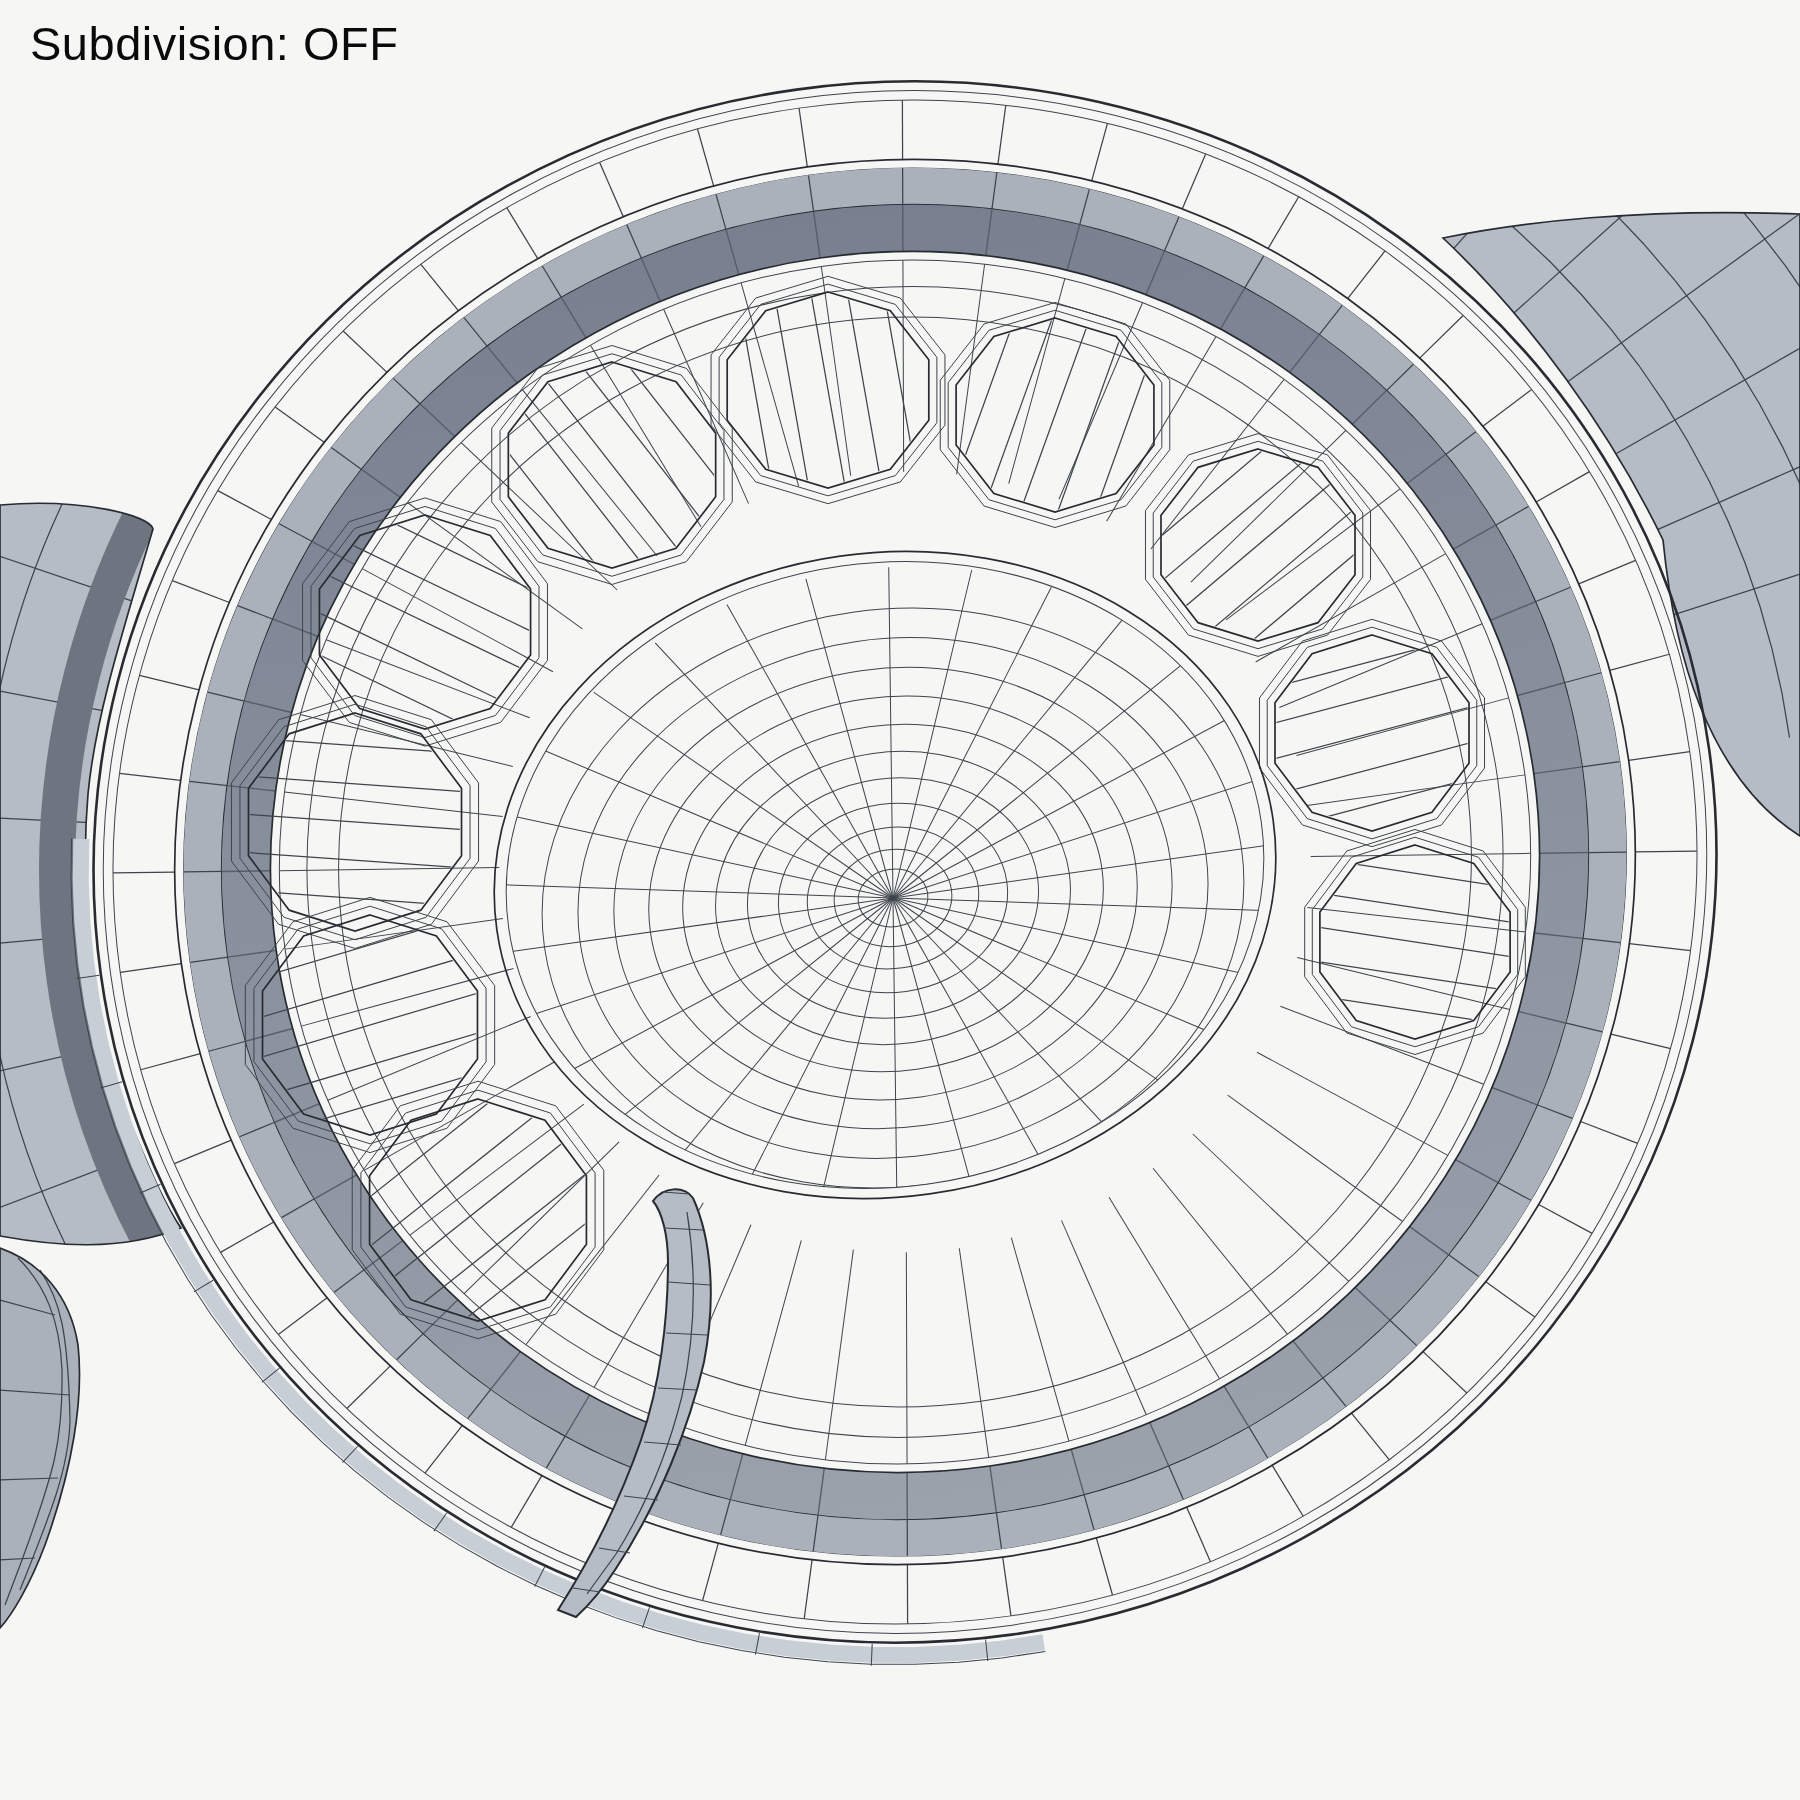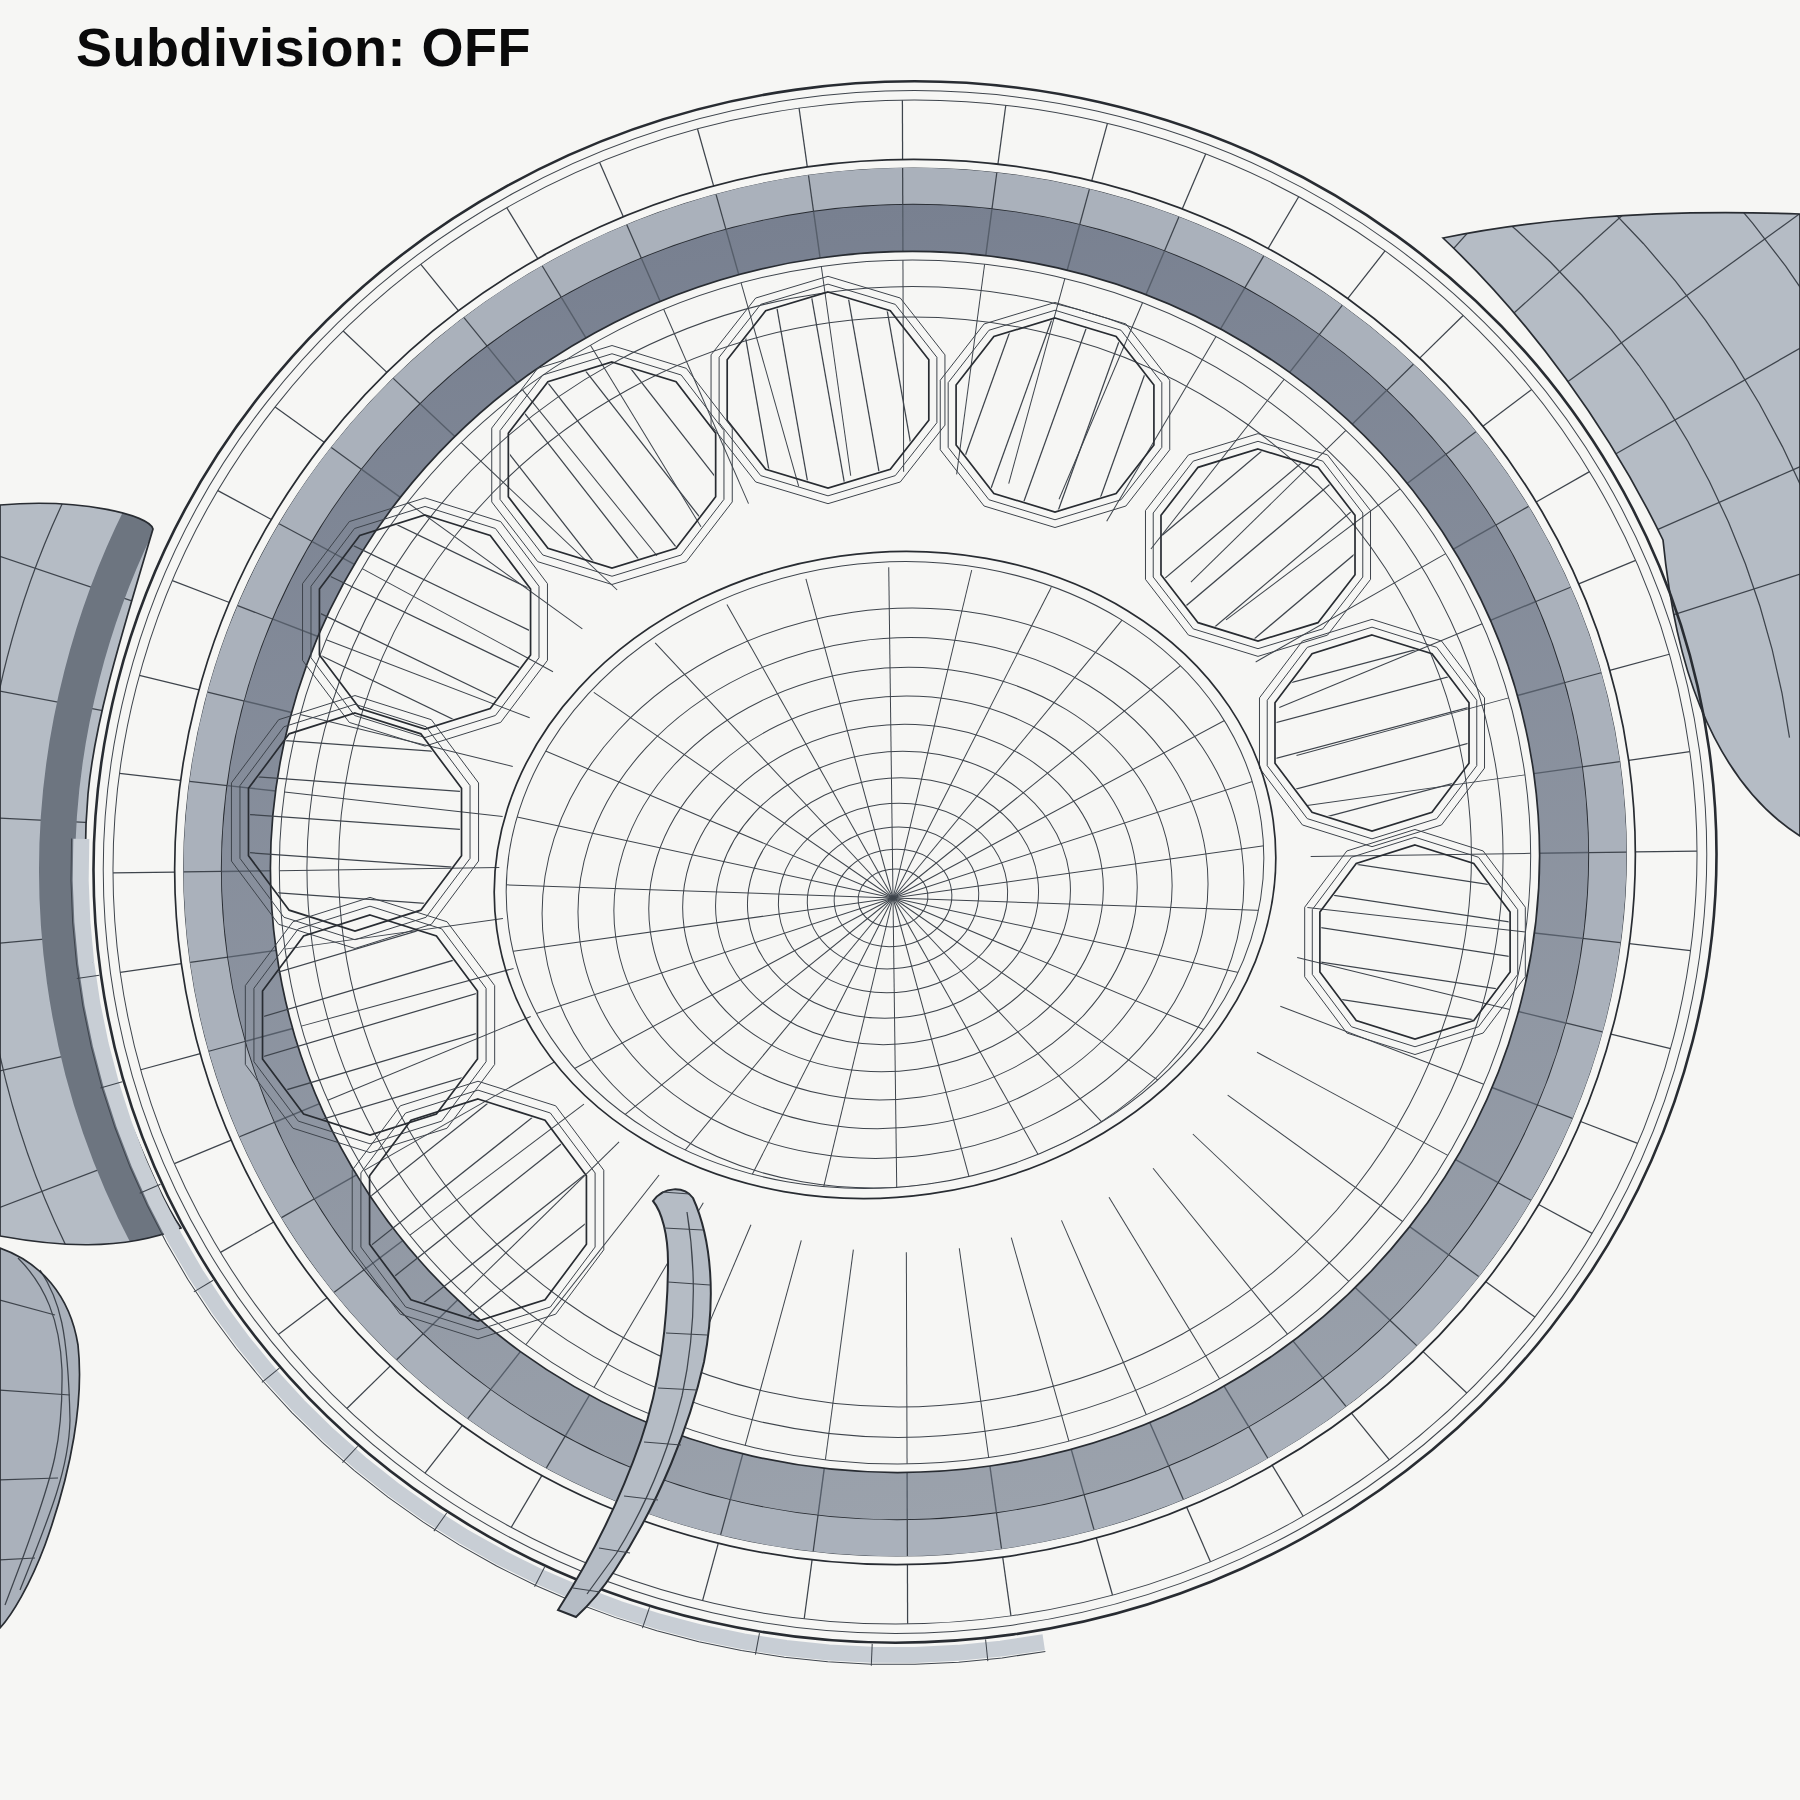--- a/index.html
+++ b/index.html
@@ -1,21 +1,21 @@
 <!DOCTYPE html>
 <html style="--c-background: #f6f6f4; --c-surface: #b5bcc5; --c-surface-dark: #aab1bb; --c-groove-top: #788090; --c-groove-bottom: #9ba2ac; --c-groove-line: #565e6a; --c-hole-top: #808995; --c-hole-bottom: #b4bac3; --c-well: #6d7580; --c-edge-light: #c8ced5; --c-wire: #282c32; --c-wire-light: #3e444c; --c-text: #0a0a0b;"><head>
 <meta charset="utf-8">
 <style>
   html,body{margin:0;padding:0;}
   body{width:1800px;height:1800px;overflow:hidden;background:var(--c-background,#f6f6f4);
        font-family:"Liberation Sans",sans-serif;}
   .viewport{position:relative;width:1800px;height:1800px;background:var(--c-background,#f6f6f4);}
   .viewport svg{position:absolute;left:0;top:0;width:1800px;height:1800px;display:block;}
-  .overlay-label{position:absolute;left:30px;top:16px;font-size:54px;font-weight:700;
-       letter-spacing:0.5px;color:var(--c-text,#0a0a0b);user-select:none;margin-left:46px;}
+  .overlay-label{position:absolute;left:30px;top:16px;font-size:47px;font-weight:400;
+       letter-spacing:0.5px;color:var(--c-text,#0a0a0b);user-select:none;}
   
   .surf{fill:var(--c-surface);}
   .surfd{fill:var(--c-surface-dark);}
   .lnM{fill:none;stroke:var(--c-wire);stroke-width:2.6;stroke-linejoin:round;}
   .ln1{fill:none;stroke:var(--c-wire);stroke-width:1.7;}
   .ln2{fill:none;stroke:var(--c-wire-light);stroke-width:1.25;}
   .ln3{fill:none;stroke:var(--c-wire-light);stroke-width:1.0;}
   .lnG{fill:none;stroke:var(--c-groove-line);stroke-width:1.4;}
   .edge{fill:none;stroke:var(--c-edge-light);stroke-width:16;}
   .well{fill:none;stroke:var(--c-well);stroke-width:36;}

